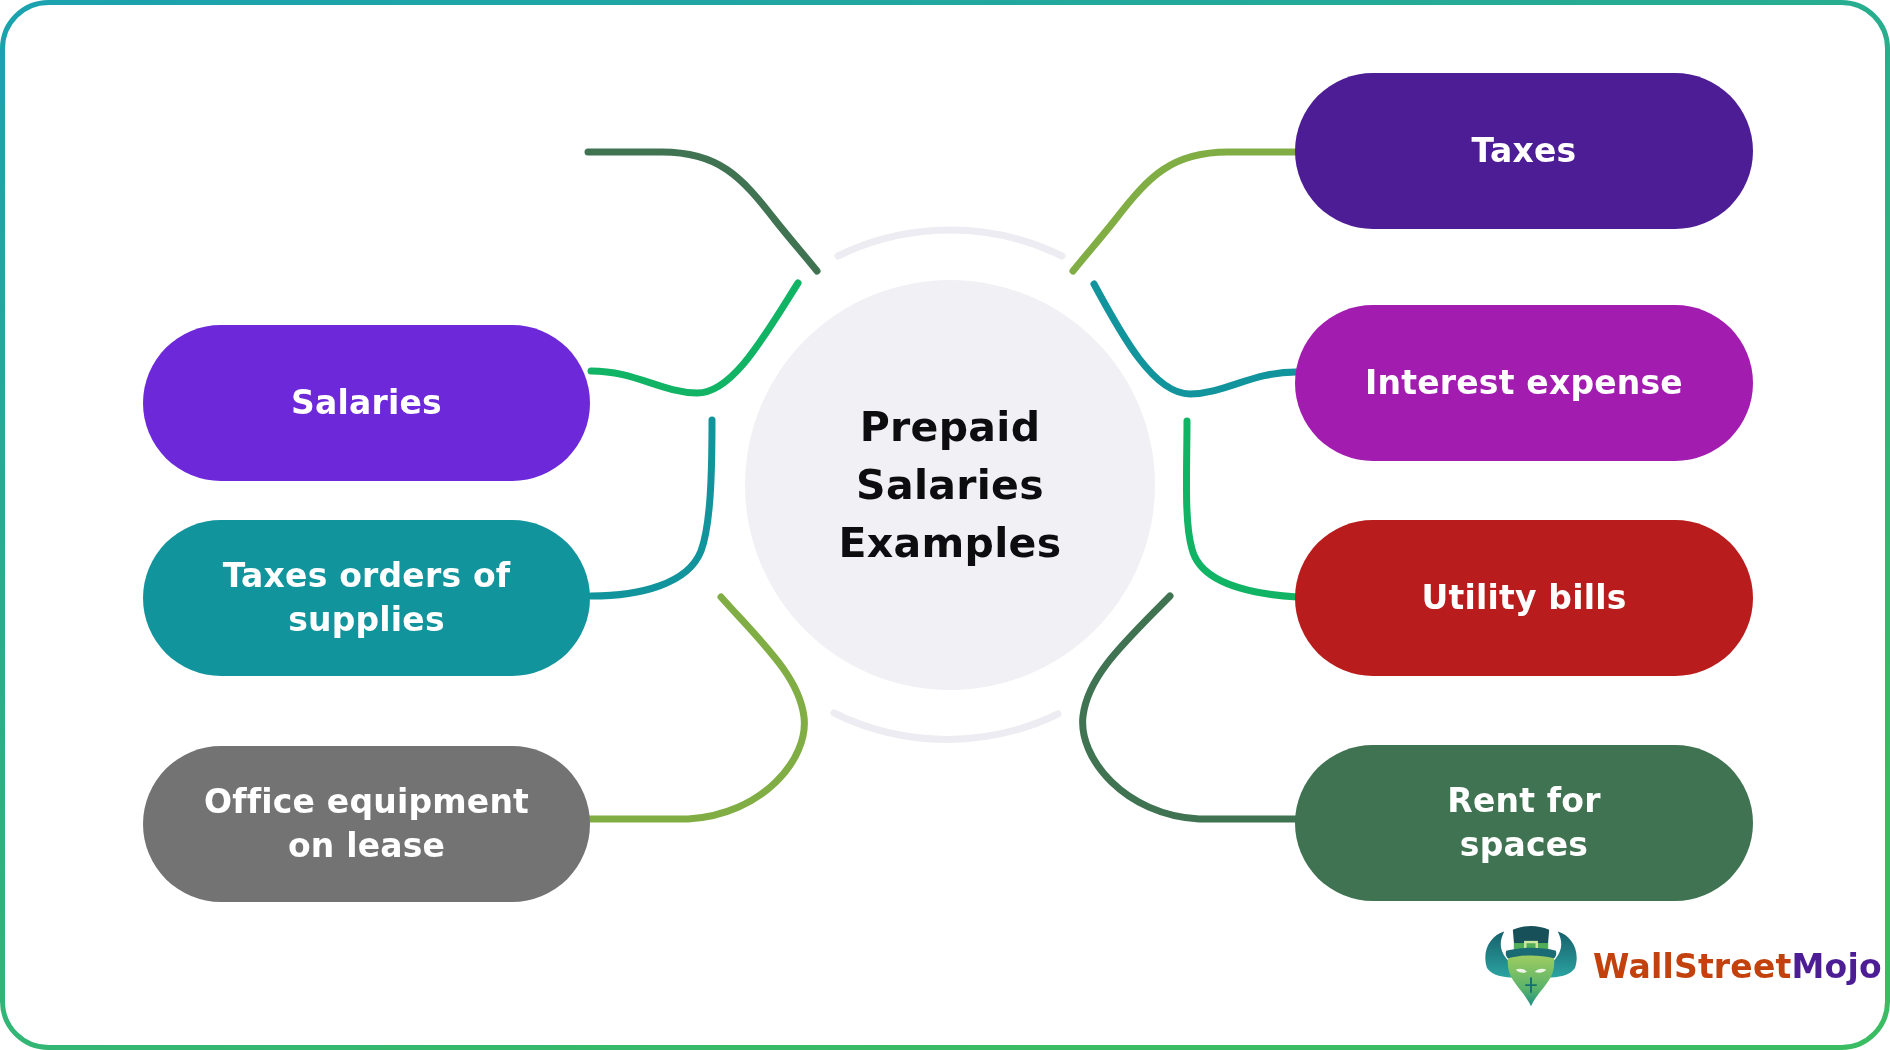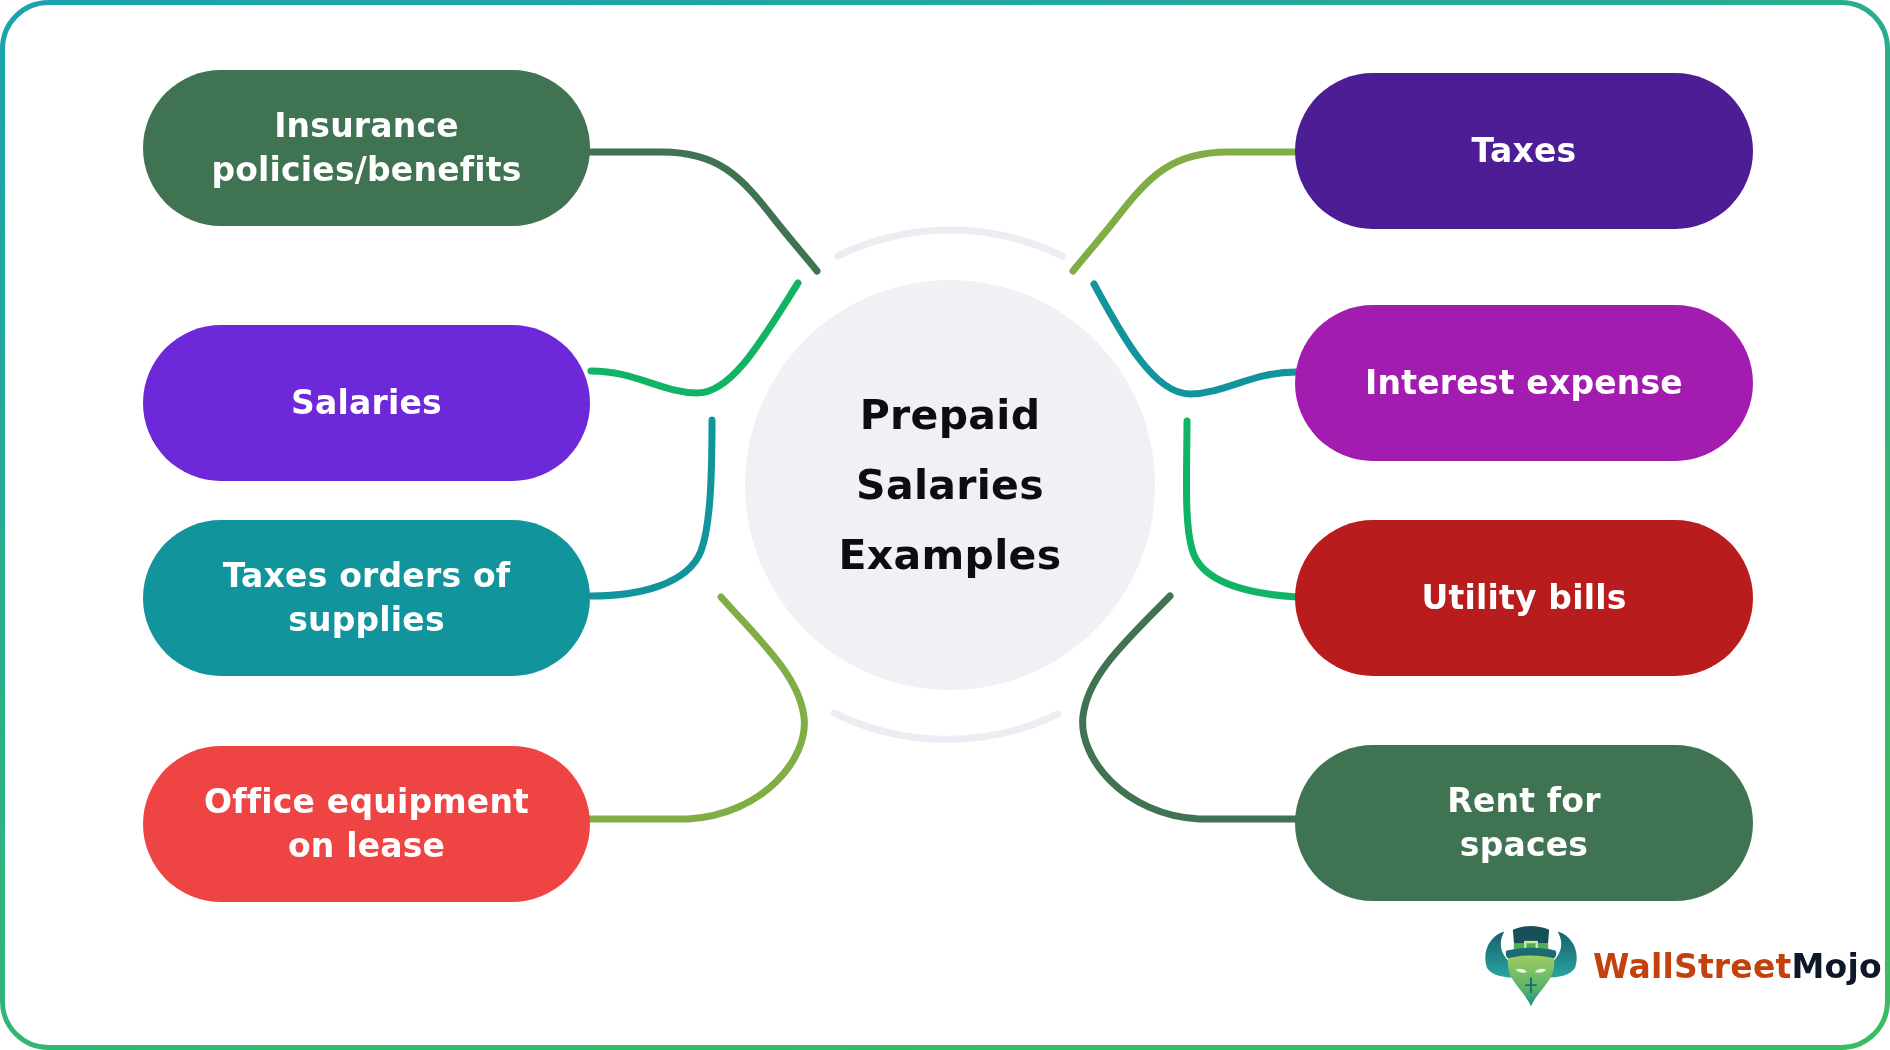--- a/index.html
+++ b/index.html
@@ -14,21 +14,20 @@
     border-radius:999px;color:#ffffff;font-weight:700;font-size:33px;
     line-height:1.32;text-align:center;white-space:pre-line;letter-spacing:.2px;
   }
   .pill-left{left:143px;width:447px;height:156px;}
   .pill-right{left:1295px;width:458px;height:156px;}
   .center-circle{
     position:absolute;left:745px;top:280px;width:410px;height:410px;border-radius:50%;
     display:flex;flex-direction:column;align-items:center;justify-content:center;
     font-weight:700;font-size:41px;line-height:1.42;color:#0d0d10;text-align:center;
     letter-spacing:.3px;
-    gap:12px;
   }
   .logo{
     position:absolute;left:1483px;top:922px;display:flex;align-items:center;gap:14px;
   }
   .wordmark{font-weight:700;font-size:33px;letter-spacing:.2px;white-space:nowrap;}
 </style>
 </head>
 <body>
 
 <div class="canvas">
@@ -67,26 +66,24 @@
       <path d="M 1297 819 H 1199 C 1125 815 1078 758 1083 716 C 1088 675 1125 642 1170 596" stroke="#3F7352"></path>
     </g>
   </svg>
 
   <div class="center-circle" style="background: rgb(241, 241, 245);">
     <div>Prepaid</div>
     <div>Salaries</div>
     <div>Examples</div>
   </div>
 
-  <div class="pill pill-left" style="top: 70px; background: rgb(63, 115, 82);">Insurance
-policies/benefits</div>
   <div class="pill pill-left" style="top: 293px; background: #6d28d9; margin-top: 32px;">Salaries</div>
   <div class="pill pill-left" style="top: 520px; background: rgb(18, 148, 157);">Taxes orders of
 supplies</div>
-  <div class="pill pill-left" style="top: 746px; background: #ef4444;">Office equipment
+  <div class="pill pill-left" style="top: 746px; background: #737373;">Office equipment
 on lease</div>
 
   <div class="pill pill-right" style="top: 73px; background: #4c1d95;">Taxes</div>
   <div class="pill pill-right" style="top: 305px; background: #a21caf;">Interest expense</div>
   <div class="pill pill-right" style="top: 520px; background: #b91c1c;">Utility bills</div>
   <div class="pill pill-right" style="top: 745px; background: rgb(63, 115, 82);">Rent for
 spaces</div>
 
   <div class="logo">
     <svg width="96" height="88" viewBox="0 0 100 92">
@@ -113,17 +110,17 @@
       <rect x="44" y="21" width="12" height="10" fill="none" stroke="#cfe8a0" stroke-width="2.5"></rect>
 
       <path d="M 24 30 C 40 26 60 26 76 30 C 77 34 76 36 74 38 C 58 34 42 34 26 38 C 24 36 23 34 24 30 Z" fill="#1b6b74"></path>
 
       <path d="M 34 50 C 38 48 43 49 46 52 C 42 54 37 53 34 50 Z" fill="#eef6e8"></path>
       <path d="M 66 50 C 62 48 57 49 54 52 C 58 54 63 53 66 50 Z" fill="#eef6e8"></path>
 
       <path d="M 50 58 L 50 74 M 44 66 L 56 66" stroke="#14706d" stroke-width="2" fill="none"></path>
     </svg>
     <div class="wordmark">
-      <span style="color:#c2410c">WallStreet</span><span style="color:#0f172a">Mojo</span>
+      <span style="color:#c2410c">WallStreet</span><span style="color:#4c1d95">Mojo</span>
     </div>
   </div>
 
 </div>
 
 </body></html>

